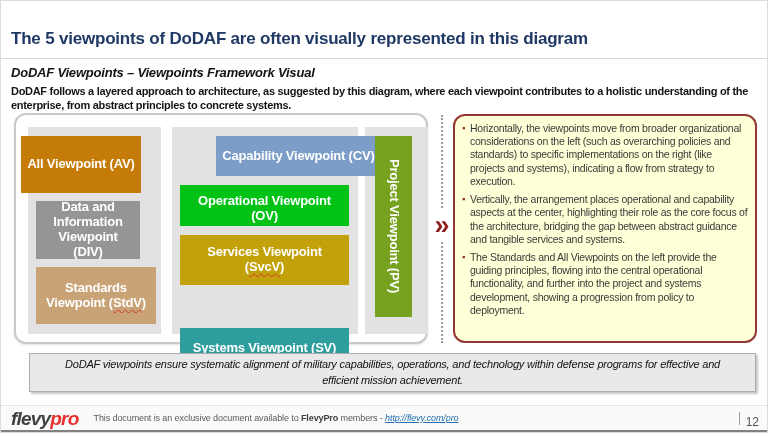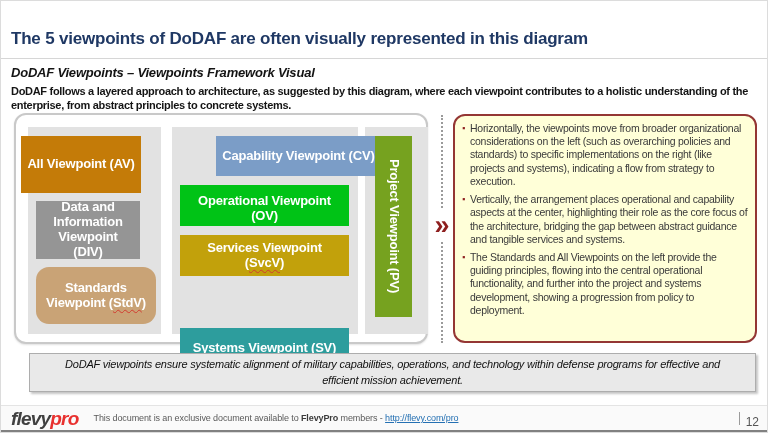--- a/index.html
+++ b/index.html
@@ -22,24 +22,24 @@
   .panel { position:absolute; background:#E2E2E2; }
   .panel-left   { left:12px;  top:12px; width:133px; height:207px; }
   .panel-center { left:156px; top:12px; width:186px; height:207px; }
   .panel-right  { left:349px; top:12px; width:63px;  height:207px; }
 
   .vbox { position:absolute; display:flex; align-items:center; justify-content:center;
           text-align:center; color:#fff; font-weight:bold; font-size:13px;
           line-height:1.15; letter-spacing:-0.2px; padding:2px 6px; }
   .box-av   { left:5px;  top:21px;  width:120px; height:57px; }
   .box-div  { left:20px;  top:86px;  width:104px; height:58px; }
-  .box-stdv { left:20px;  top:152px; width:120px; height:57px;border-radius:13px; }
+  .box-stdv { left:20px;  top:152px; width:120px; height:57px; }
   .box-cv   { left:164px; top:21px;  width:169px; height:40px; }
   .box-ov   { left:164px; top:70px;  width:169px; height:41px;align-items:flex-end; }
-  .box-svcv { left:164px; top:120px; width:169px; height:41px; }
+  .box-svcv { left:164px; top:120px; width:169px; height:50px; }
   .box-sv   { left:164px; top:169px; width:169px; height:41px; }
   .box-pv   { left:359px; top:21px;  width:37px;  height:181px;
               writing-mode:vertical-rl; padding:6px 2px; }
   .dot-texture { background-image:radial-gradient(rgba(140,100,50,0.28) 18%, transparent 20%);
                  background-size:4px 4px; }
   .squiggle { text-decoration:underline; text-decoration-style:wavy;
               text-decoration-color:#D23B2F; text-decoration-thickness:1px; text-underline-offset:2px; }
 
   .dotted-sep { position:absolute; left:440px; top:114px; height:228px; width:0;
                 border-left:2px dotted #9B9B9B; }
@@ -63,21 +63,21 @@
 
   
   .footer { position:absolute; left:0; top:404px; width:768px; height:25px;
             background:#FAFAFA; border-top:1px solid #E4E4E4;
             display:flex; align-items:center; }
   .logo { margin-left:10px; font-size:19px; font-weight:bold; font-style:italic;
           letter-spacing:-0.8px; line-height:1; }
   .logo-flevy { color:#404040; } .logo-pro { color:#E8312F; }
   .footer-text { margin-left:15px; font-size:9px; color:#5A5A5A; letter-spacing:-0.1px; }
   .footer-brand { font-weight:bold; color:#3C3C3C; }
-  .footer-link { color:#2470B3; text-decoration:underline; cursor:pointer; }
+  .footer-link { color:#2470B3; text-decoration:underline; cursor:pointer;font-style:italic; }
   .page-sep { position:absolute; right:29px; top:6px; height:13px; width:1px; background:#9B9B9B; }
   .page-num { position:absolute; right:10px; top:9px; font-size:12px; color:#555; }
   .bottom-strip { position:absolute; left:0; top:429px; width:768px; height:4px; background:#818181; }
 </style>
 </head>
 <body>
 
 <div class="slide">
 
   <div class="title">The 5 viewpoints of DoDAF are often visually represented in this diagram</div>

